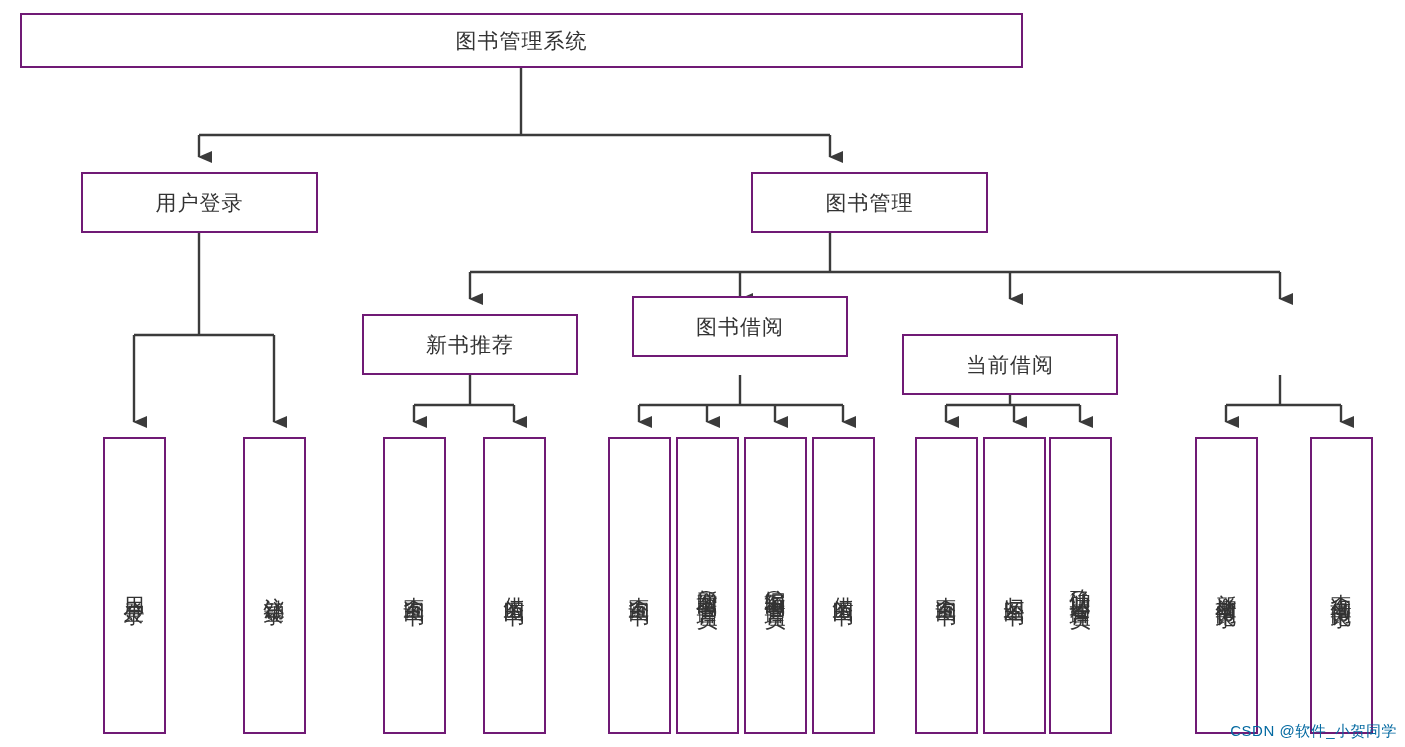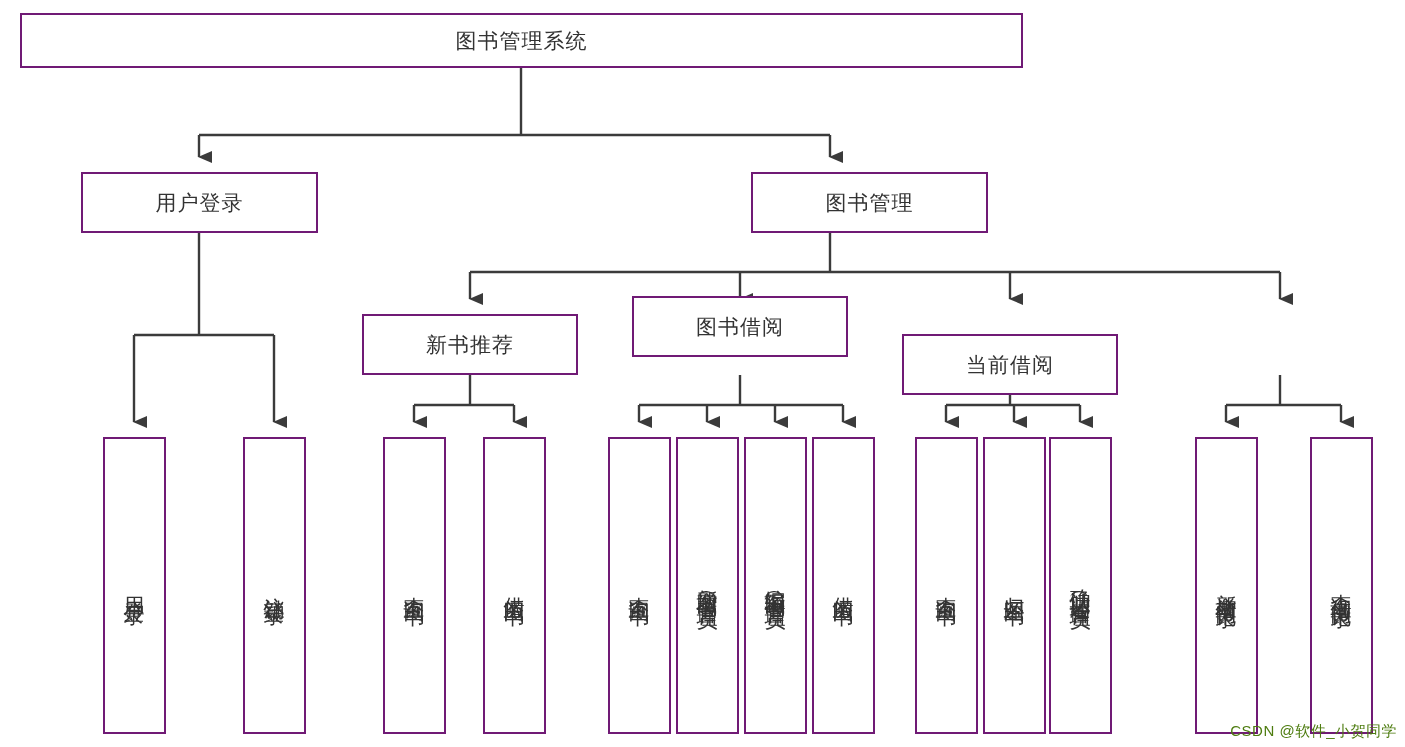--- a/index.html
+++ b/index.html
@@ -51,21 +51,21 @@
     letter-spacing: 3px;
     line-height: 1;
     white-space: nowrap;
     text-align: center;
   }
   #watermark {
     position: absolute;
     right: 8px;
     bottom: 6px;
     font-size: 15px;
-    color: #4d7c0f;
+    color: #0369a1;
     letter-spacing: 0.5px;
     white-space: nowrap;
     pointer-events: none;
   }
 </style>
 </head>
 <body>
 
 <div id="canvas">
 

